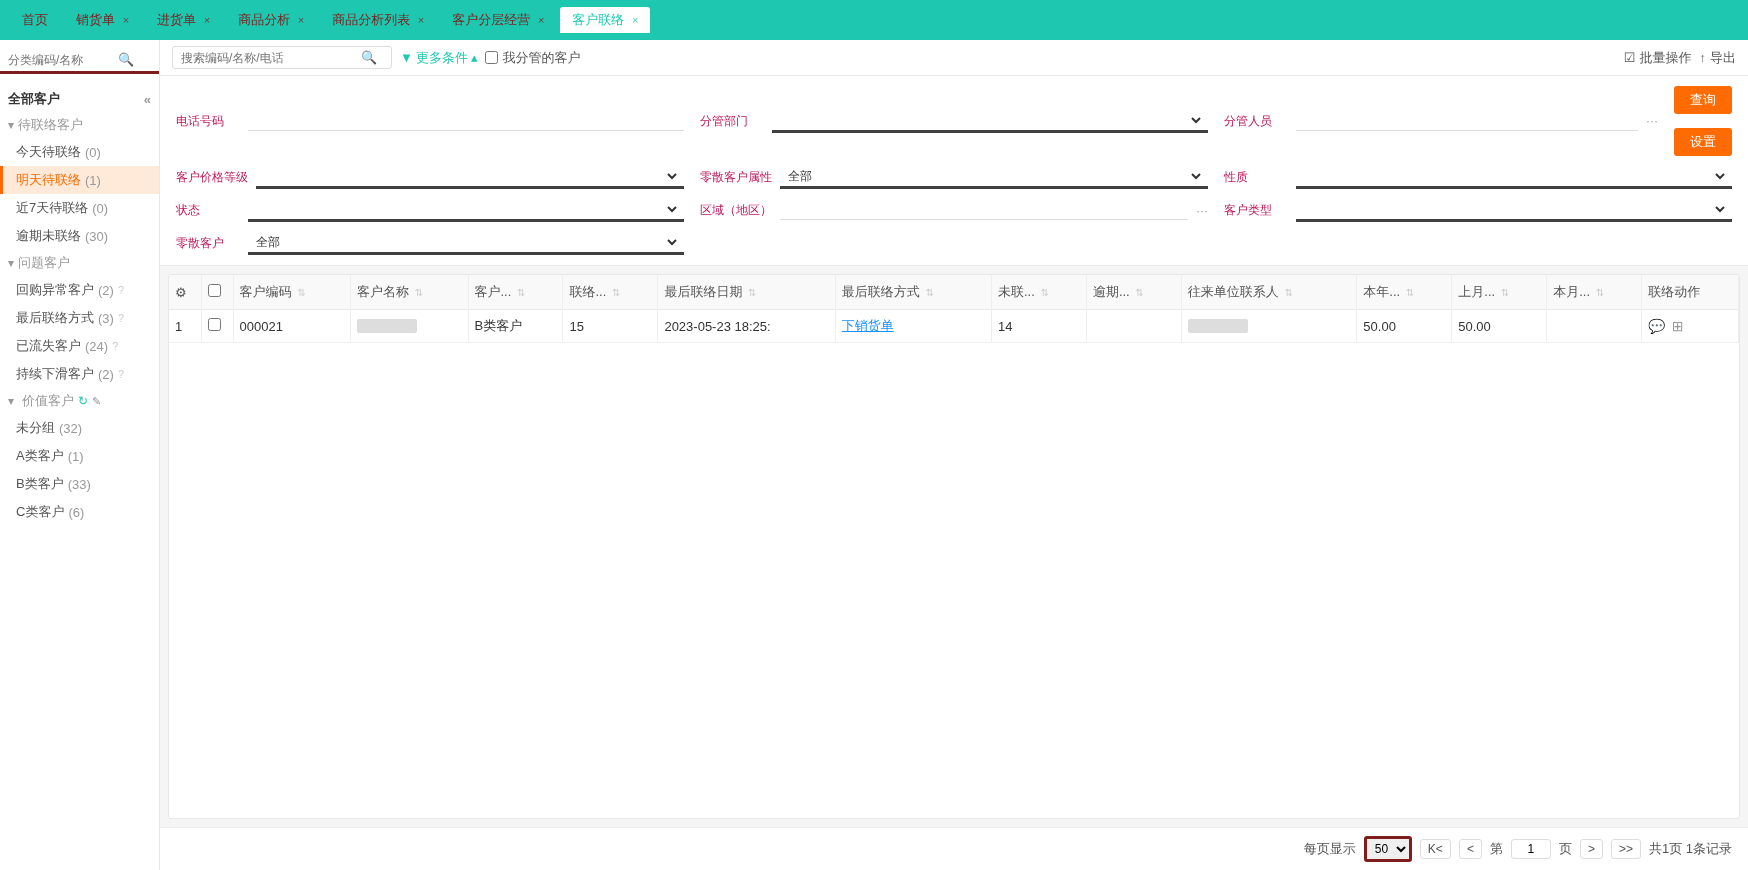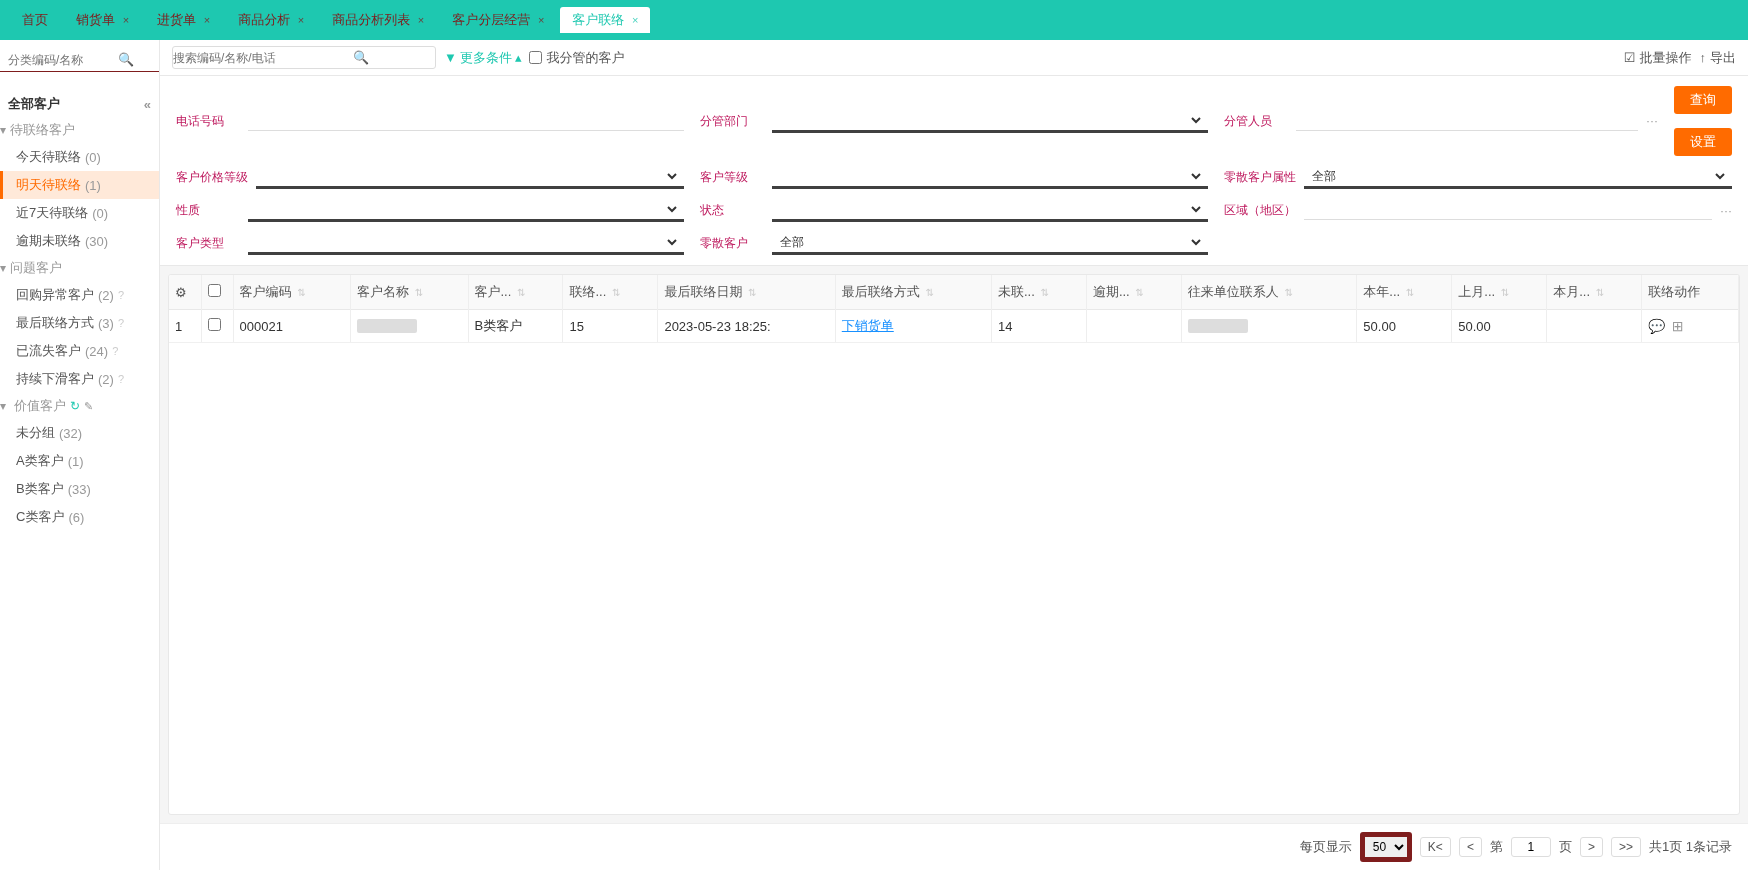--- a/index.html
+++ b/index.html
@@ -44,22 +44,22 @@
       background: #fff;
       border-right: 1px solid #e8e8e8;
       padding: 8px 0;
       overflow-y: auto;
       flex-shrink: 0;
     }
     .sidebar-search {
       display: flex;
       align-items: center;
       padding: 4px 8px;
-      border-bottom: 1px solid #7f1d1d;
-      margin-bottom: 19px;
+      border-bottom: 3px solid #7f1d1d;
+      margin-bottom: 12px;
     }
     .sidebar-search input {
       border: none;
       outline: none;
       font-size: 12px;
       width: 110px;
       color: #999;
     }
     .sidebar-search-icon { color: #999; font-size: 13px; cursor: pointer; }
 
@@ -68,21 +68,21 @@
       align-items: center;
       padding: 4px 8px;
       font-weight: bold;
       font-size: 13px;
       color: #333;
       justify-content: space-between;
     }
     .sidebar-section-header .collapse-icon { color: #999; cursor: pointer; }
 
     .sidebar-group-label {
-      padding: 4px 0;
+      padding: 4px 8px;
       font-size: 12px;
       color: #999;
       display: flex;
       align-items: center;
       text-align: right;
     }
     .sidebar-group-label::before {
       content: '▾';
       margin-right: 4px;
     }
@@ -119,22 +119,22 @@
       padding: 6px 12px;
       display: flex;
       align-items: center;
       gap: 8px;
     }
     .search-box {
       display: flex;
       align-items: center;
       border: 1px solid #ddd;
       border-radius: 3px;
-      padding: 3px 0;
-      width: 264px;
+      padding: 3px 8px;
+      width: 220px;
     }
     .search-box input {
       border: none;
       outline: none;
       font-size: 12px;
       width: 180px;
       color: #999;
     }
     .search-icon { color: #1ec8b0; font-size: 13px; cursor: pointer; }
     .filter-btn {
@@ -287,21 +287,21 @@
       align-items: center;
       justify-content: flex-end;
       padding: 8px 16px;
       background: #fff;
       border-top: 1px solid #eee;
       gap: 8px;
       font-size: 12px;
       color: #555;
     }
     .page-size-select {
-      border: 5px solid #7f1d1d;
+      border: 3px solid #7f1d1d;
       border-radius: 3px;
       padding: 2px 4px;
       font-size: 12px;
       outline: none;
     }
     .page-btn {
       border: 1px solid #ddd;
       background: #fff;
       border-radius: 3px;
       padding: 2px 7px;
@@ -486,26 +486,20 @@
         <input class="filter-input" type="text" style="flex: 1 1 0%;">
         <span class="filter-more">···</span>
         <div class="filter-actions" style="margin-left:8px;">
           <button class="btn-query">查询</button>
           <button class="btn-settings">设置</button>
         </div>
       </div>
 
       <div class="filter-row">
         <span class="filter-label">客户价格等级</span>
-        <div class="select-wrapper">
-          <select><option></option></select>
-        </div>
-      </div>
-      <div class="filter-row">
-        <span class="filter-label">客户等级</span>
         <div class="select-wrapper">
           <select><option></option></select>
         </div>
       </div>
       <div class="filter-row">
         <span class="filter-label">零散客户属性</span>
         <div class="select-wrapper">
           <select>
             <option>全部</option>
           </select>

